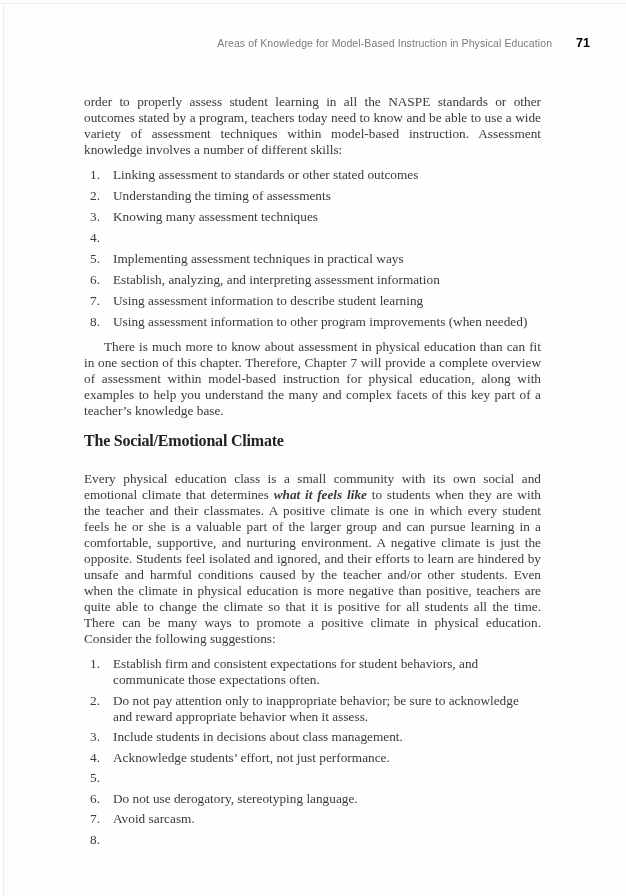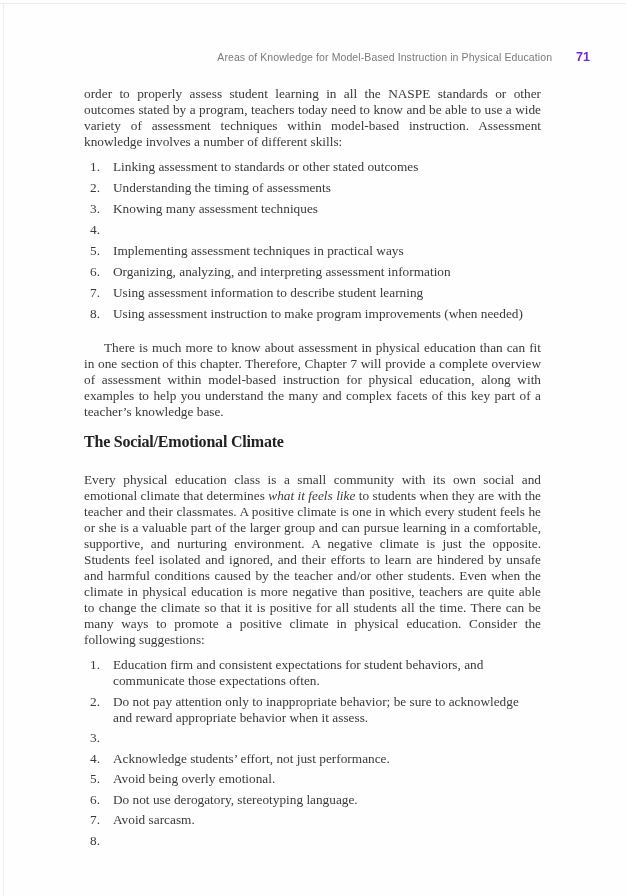--- a/index.html
+++ b/index.html
@@ -21,57 +21,57 @@
     background: #ededed;
   }
   .scan-edge-left {
     position: absolute;
     top: 3px; left: 3px;
     width: 1px; height: 893px;
     background: #eeeeee;
   }
   .running-header {
     position: absolute;
-    top: 50px;
+    top: 36px;
     left: 84px;
     width: 506px;
     display: flex;
     justify-content: flex-end;
     align-items: baseline;
   }
   .running-head-title {
     font-family: "Liberation Sans", sans-serif;
     font-size: 10.5px;
     color: #7b7b7b;
     letter-spacing: 0.1px;
     white-space: nowrap;
   }
   .page-number {
     font-family: "Liberation Sans", sans-serif;
     font-size: 12.5px;
     font-weight: bold;
-    color: #6d28d9;
+    color: #000000;
     margin-left: 24px;
   }
   .page-content {
     position: absolute;
-    top: 86px;
+    top: 94px;
     left: 84px;
     width: 457px;
     color: #3a3a3a;
     font-size: 13.3px;
     line-height: 16px;
   }
   p.body-para {
     margin: 0;
     text-align: justify;
   }
   p.indented {
     text-indent: 20px;
-    margin-top: 18px;
+    margin-top: 9px;
   }
   .num-list {
     margin: 9px 0 7px 0;
   }
   .num-list .li {
     display: flex;
     margin-bottom: 5px;
   }
   .num-list.tight .li {
     margin-bottom: 4.5px;
@@ -87,20 +87,21 @@
   h2.section-heading {
     font-family: Liberation Serif, serif;
     font-size: 16px;
     font-weight: bold;
     color: #222222;
     letter-spacing: -0.2px;
     margin: 14px 0 22px 0;
   }
   .italic-phrase {
     font-style: italic;
+    font-weight: bold;
   }
 </style>
 </head>
 <body>
 
 <div class="scan-edge-top"></div>
 <div class="scan-edge-left"></div>
 
 <div class="running-header">
   <span class="running-head-title">Areas of Knowledge for Model-Based Instruction in Physical Education</span>
@@ -126,57 +127,57 @@
     </div>
     <div class="li">
       <span class="num">4.</span>
     </div>
     <div class="li">
       <span class="num">5.</span>
       <span class="txt">Implementing assessment techniques in practical ways</span>
     </div>
     <div class="li">
       <span class="num">6.</span>
-      <span class="txt">Organizing, analyzing, and interpreting assessment information</span>
+      <span class="txt">Establish, analyzing, and interpreting assessment information</span>
     </div>
     <div class="li">
       <span class="num">7.</span>
       <span class="txt">Using assessment information to describe student learning</span>
     </div>
     <div class="li">
       <span class="num">8.</span>
-      <span class="txt">Using assessment instruction to make program improvements (when needed)</span>
+      <span class="txt">Using assessment information to other program improvements (when needed)</span>
     </div>
   </div>
 
   <p class="body-para indented">There is much more to know about assessment in physical education than can fit in one section of this chapter. Therefore, Chapter 7 will provide a complete overview of assessment within model-based instruction for physical education, along with examples to help you understand the many and complex facets of this key part of a teacher’s knowledge base.</p>
 
   <h2 class="section-heading">The Social/Emotional Climate</h2>
 
   <p class="body-para"><span>Every physical education class is a small community with its own social and emotional climate that determines </span><span class="italic-phrase">what it feels like</span><span> to students when they are with the teacher and their classmates. A positive climate is one in which every student feels he or she is a valuable part of the larger group and can pursue learning in a comfortable, supportive, and nurturing environment. A negative climate is just the opposite. Students feel isolated and ignored, and their efforts to learn are hindered by unsafe and harmful conditions caused by the teacher and/or other students. Even when the climate in physical education is more negative than positive, teachers are quite able to change the climate so that it is positive for all students all the time. There can be many ways to promote a positive climate in physical education. Consider the following suggestions:</span></p>
 
   <div class="num-list tight">
     <div class="li">
       <span class="num">1.</span>
-      <span class="txt">Education firm and consistent expectations for student behaviors, and communicate those expectations often.</span>
+      <span class="txt">Establish firm and consistent expectations for student behaviors, and communicate those expectations often.</span>
     </div>
     <div class="li">
       <span class="num">2.</span>
       <span class="txt">Do not pay attention only to inappropriate behavior; be sure to acknowledge and reward appropriate behavior when it assess.</span>
     </div>
     <div class="li">
       <span class="num">3.</span>
+      <span class="txt">Include students in decisions about class management.</span>
     </div>
     <div class="li">
       <span class="num">4.</span>
       <span class="txt">Acknowledge students’ effort, not just performance.</span>
     </div>
     <div class="li">
       <span class="num">5.</span>
-      <span class="txt">Avoid being overly emotional.</span>
     </div>
     <div class="li">
       <span class="num">6.</span>
       <span class="txt">Do not use derogatory, stereotyping language.</span>
     </div>
     <div class="li">
       <span class="num">7.</span>
       <span class="txt">Avoid sarcasm.</span>
     </div>
     <div class="li">

